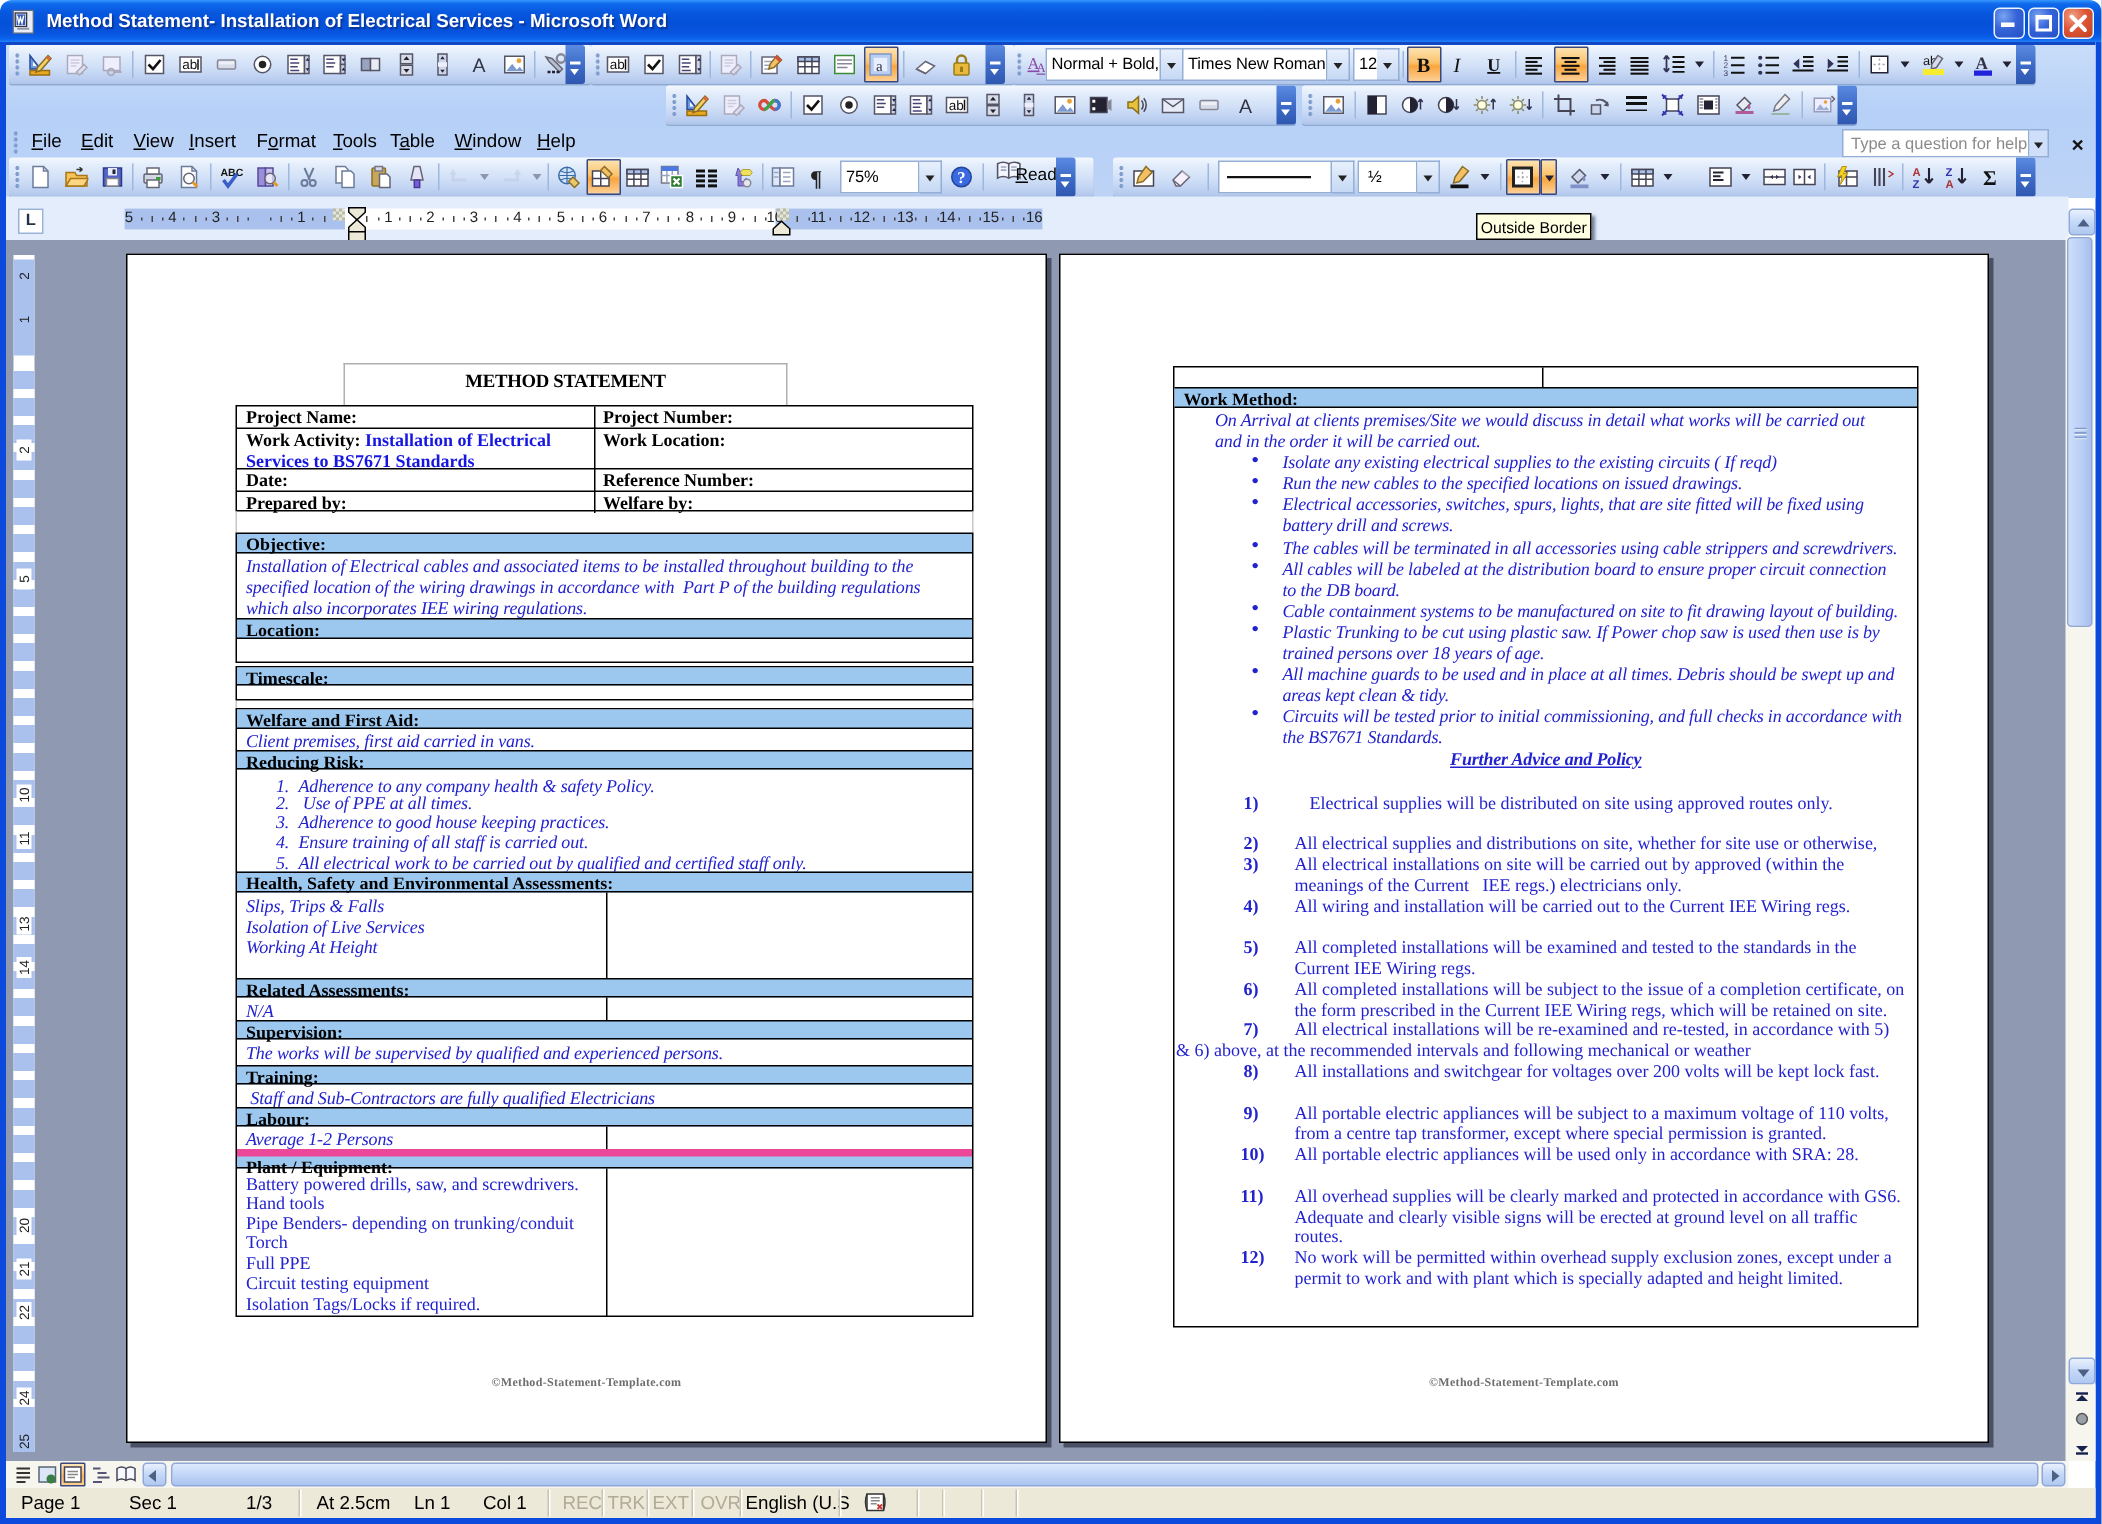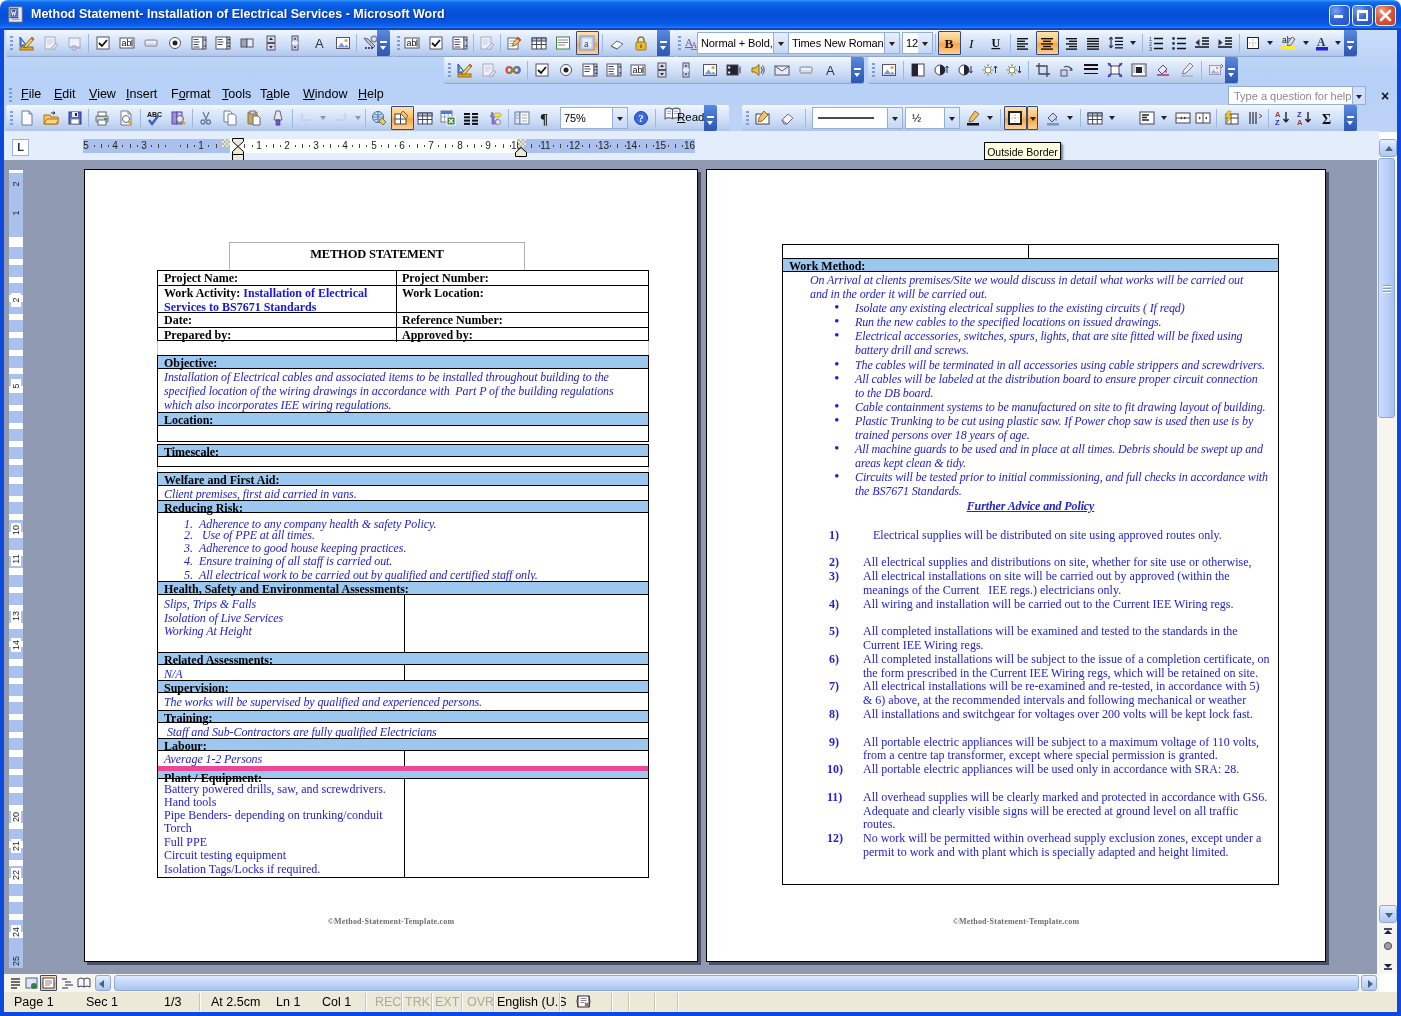--- a/index.html
+++ b/index.html
@@ -1125,21 +1125,21 @@
         <div class="hl" style="top:41px"></div>
         <div class="hl" style="top:56px"></div>
         <div class="bbold" style="left:6px;top:1px">Project Name:</div>
         <div class="bbold" style="left:244px;top:1px">Project Number:</div>
         <div class="bbold" style="left:6px;top:15.5px">Work Activity: <span class="blue">Installation of Electrical</span></div>
         <div class="bbold blue" style="left:6px;top:29.5px">Services to BS7671 Standards</div>
         <div class="bbold" style="left:244px;top:15.5px">Work Location:</div>
         <div class="bbold" style="left:6px;top:43px">Date:</div>
         <div class="bbold" style="left:244px;top:43px">Reference Number:</div>
         <div class="bbold" style="left:6px;top:58px">Prepared by:</div>
-        <div class="bbold" style="left:244px;top:58px">Approved by:</div>
+        <div class="bbold" style="left:244px;top:58px">Welfare by:</div>
       </div>
       <div class="abs" style="left:72px;top:171px;width:1px;height:14px;background:#c8c8c8"></div>
       <div class="abs" style="left:563px;top:171px;width:1px;height:14px;background:#c8c8c8"></div>
       <div class="abs" style="left:72px;top:297px;width:1px;height:5px;background:#c8c8c8"></div>
       <div class="abs" style="left:563px;top:297px;width:1px;height:5px;background:#c8c8c8"></div>
       <div class="pgt" id="t3" style="left:72px;top:273.5px;width:492px;height:23.5px">
         <div class="bhdr" style="top:0;height:12px"><span>Timescale:</span></div>
       </div>
       <div class="pgt" id="t2" style="left:72px;top:185px;width:492px;height:86.5px">
         <div class="bhdr" style="top:0;height:13px"><span>Objective:</span></div>
@@ -1213,21 +1213,21 @@
           <div class="nline" style="padding-left:79px"><span class="nnum">2)</span>All electrical supplies and distributions on site, whether for site use or otherwise,</div>
           <div class="nline" style="padding-left:79px"><span class="nnum">3)</span>All electrical installations on site will be carried out by approved (within the</div>
           <div class="nline" style="padding-left:79px">meanings of the Current&nbsp;&nbsp; IEE regs.) electricians only.</div>
           <div class="nline" style="padding-left:79px"><span class="nnum">4)</span>All wiring and installation will be carried out to the Current IEE Wiring regs.</div>
           <div class="nline"></div>
           <div class="nline" style="padding-left:79px"><span class="nnum">5)</span>All completed installations will be examined and tested to the standards in the</div>
           <div class="nline" style="padding-left:79px">Current IEE Wiring regs.</div>
           <div class="nline" style="padding-left:79px"><span class="nnum">6)</span>All completed installations will be subject to the issue of a completion certificate, on</div>
           <div class="nline" style="padding-left:79px">the form prescribed in the Current IEE Wiring regs, which will be retained on site.</div>
           <div class="nline" style="padding-left:79px"><span class="nnum">7)</span>All electrical installations will be re-examined and re-tested, in accordance with 5)</div>
-          <div class="nline" style="padding-left:79px">&amp; 6) above, at the recommended intervals and following mechanical or weather</div>
+          <div class="nline" style="">&amp; 6) above, at the recommended intervals and following mechanical or weather</div>
           <div class="nline" style="padding-left:79px"><span class="nnum">8)</span>All installations and switchgear for voltages over 200 volts will be kept lock fast.</div>
           <div class="nline"></div>
           <div class="nline" style="padding-left:79px"><span class="nnum">9)</span>All portable electric appliances will be subject to a maximum voltage of 110 volts,</div>
           <div class="nline" style="padding-left:79px">from a centre tap transformer, except where special permission is granted.</div>
           <div class="nline" style="padding-left:79px"><span class="nnum" style="left:43px">10)</span>All portable electric appliances will be used only in accordance with SRA: 28.</div>
           <div class="nline"></div>
           <div class="nline" style="padding-left:79px"><span class="nnum" style="left:43px">11)</span>All overhead supplies will be clearly marked and protected in accordance with GS6.</div>
           <div class="nline" style="padding-left:79px">Adequate and clearly visible signs will be erected at ground level on all traffic</div>
           <div class="nline" style="padding-left:79px">routes.</div>
           <div class="nline" style="padding-left:79px"><span class="nnum" style="left:43px">12)</span>No work will be permitted within overhead supply exclusion zones, except under a</div>

